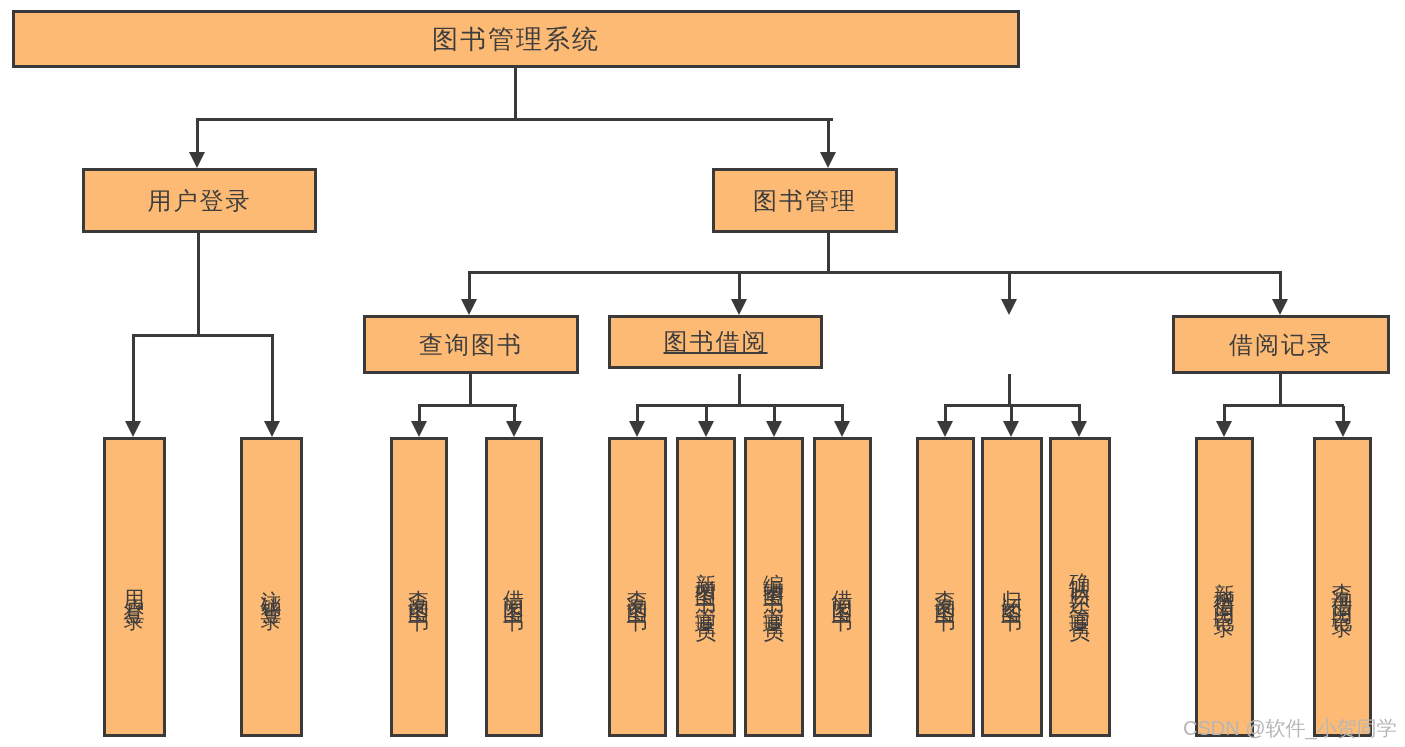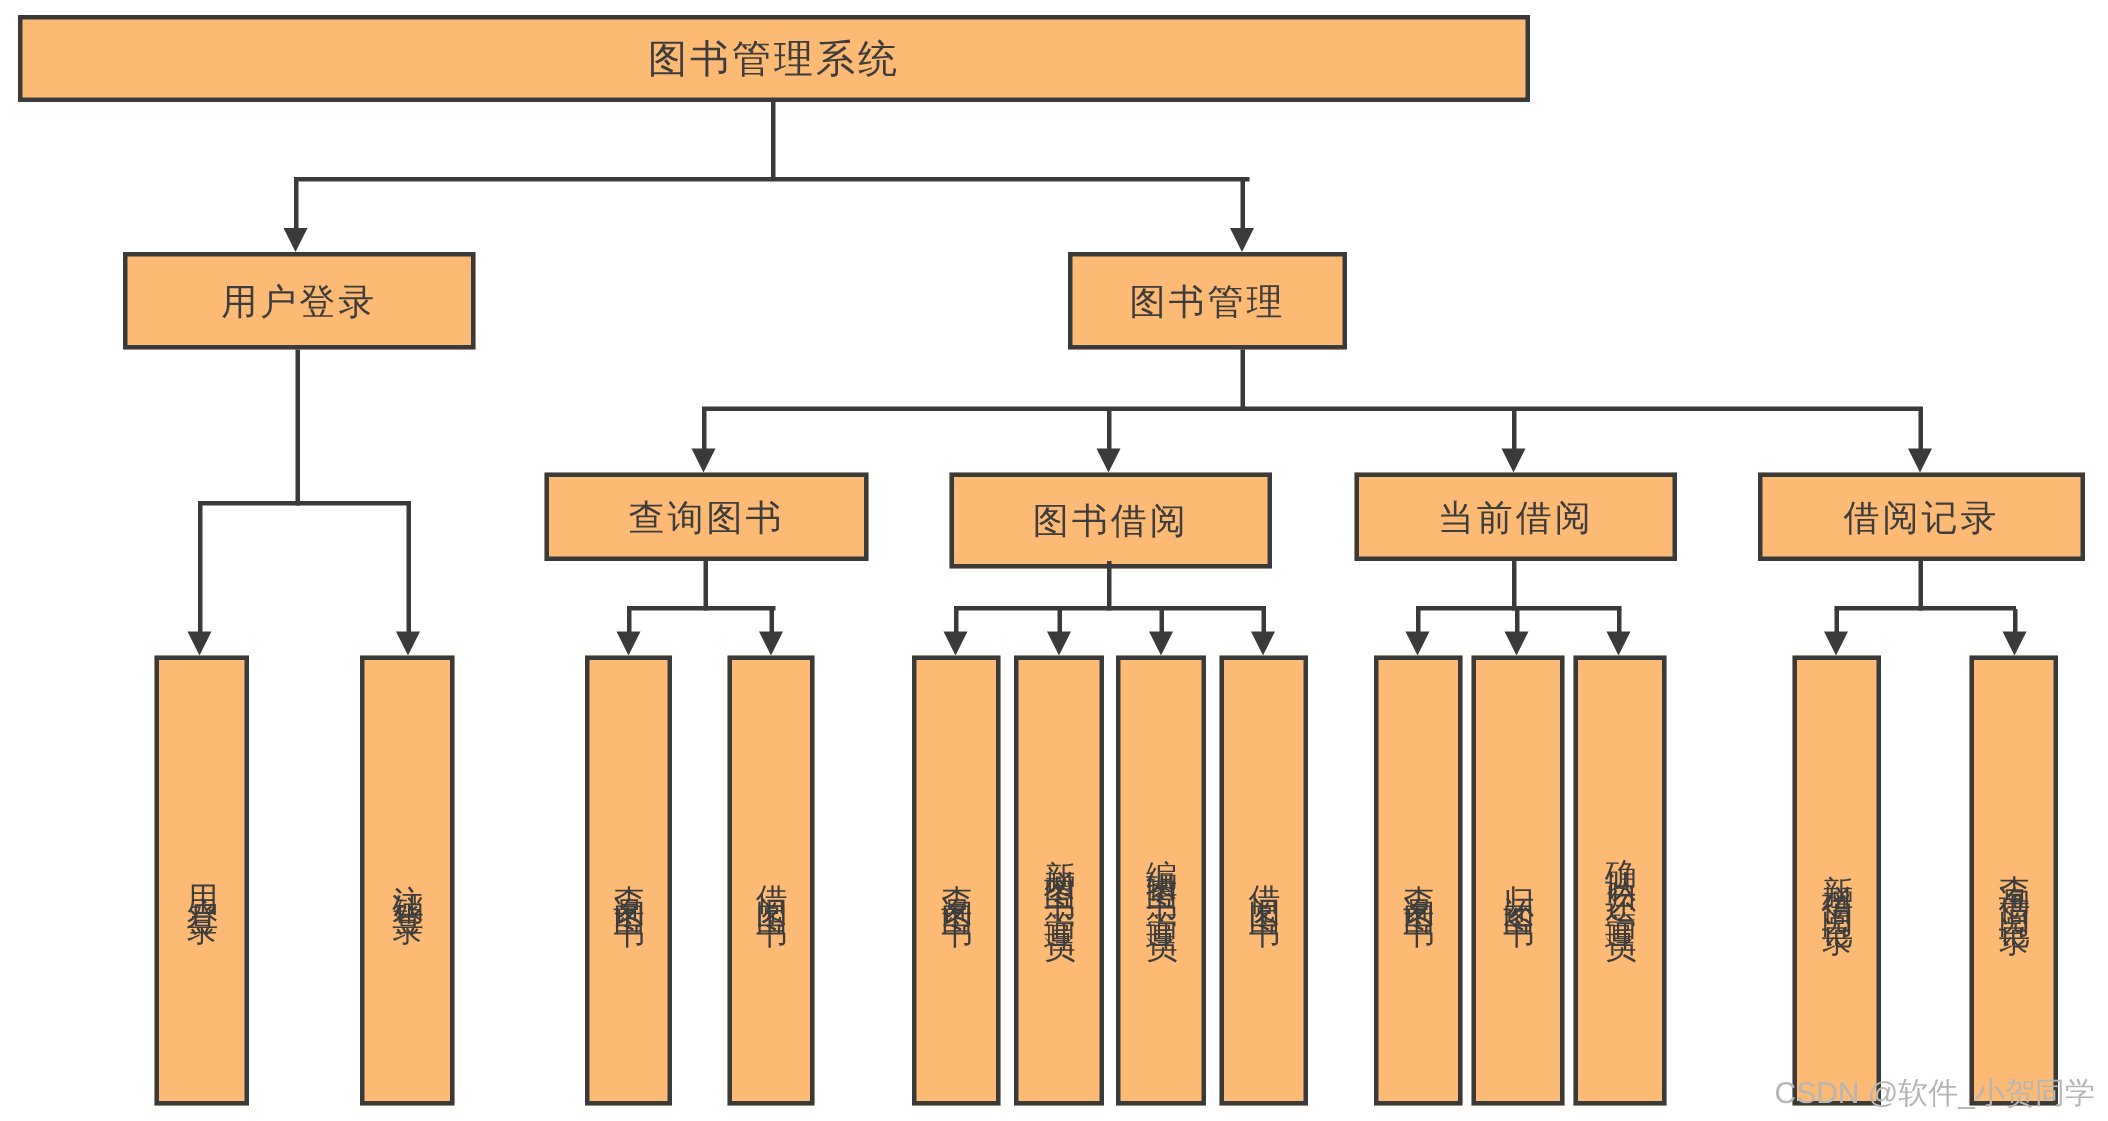--- a/index.html
+++ b/index.html
@@ -101,25 +101,22 @@
   <div class="line" style="left:738px; top:273px; width:3px; height:28px;"></div>
   <div class="ah" style="left:731px; top:299px;"></div>
   <div class="line" style="left:1008px; top:273px; width:3px; height:28px;"></div>
   <div class="ah" style="left:1001px; top:299px;"></div>
   <div class="line" style="left:1279px; top:273px; width:3px; height:28px;"></div>
   <div class="ah" style="left:1272px; top:299px;"></div>
 
   <div class="box h" style="left:363px; top:315px; width:216px; height:59px;">
     <span>查询图书</span>
   </div>
-  <div class="box h" style="left:633px; top:315px; width:215px; height:64px;">
+  <div class="box h" style="left:608px; top:315px; width:215px; height:54px;text-decoration:underline;">
     <span>图书借阅</span>
-  </div>
-  <div class="box h" style="left:903px; top:315px; width:215px; height:59px;">
-    <span>当前借阅</span>
   </div>
   <div class="box h" style="left:1172px; top:315px; width:218px; height:59px;">
     <span>借阅记录</span>
   </div>
 
   <div class="line" style="left:469px; top:374px; width:3px; height:33px;"></div>
   <div class="line" style="left:418px; top:404px; width:99px; height:3px;"></div>
   <div class="line" style="left:418px; top:406px; width:3px; height:17px;"></div>
   <div class="ah" style="left:411px; top:421px;"></div>
   <div class="line" style="left:513px; top:406px; width:3px; height:17px;"></div>

